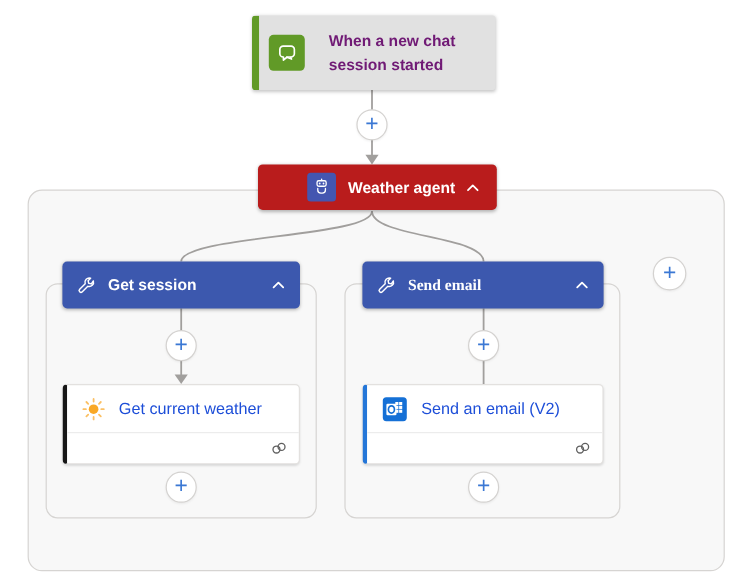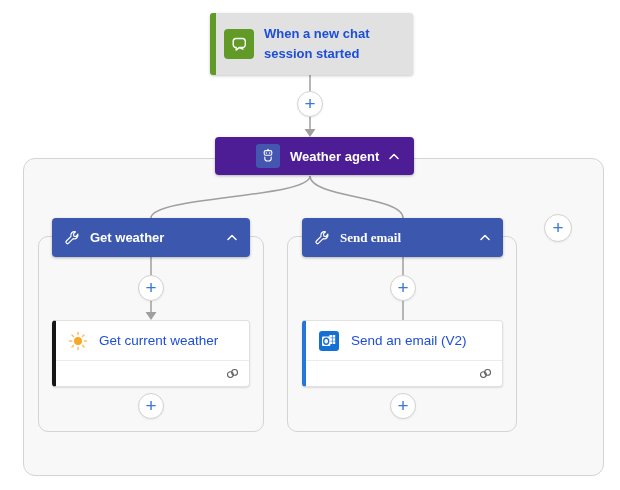--- a/index.html
+++ b/index.html
@@ -63,24 +63,24 @@
     padding-left: 8px;
   }
   .trigger-node .icon-chip {
     width: 30px; height: 30px;
     border-radius: 4px;
     background: #619a27;
     display: flex; align-items: center; justify-content: center;
     flex: 0 0 auto;
   }
   .trigger-node .label {
-    margin-left: 10px;
+    margin-left: 20px;
     font-size: 13px;
     font-weight: 700;
-    color: #1d4ed8;
+    color: #701a75;
     line-height: 1.55;
     width: 140px;
   }
 
   .agent-node {
     left: 215px; top: 137px;
     width: 199px; height: 38px;
     background: #14217c;
     padding: 0 10px;
   }
@@ -202,21 +202,21 @@
         <path d="M9.5 13.5 l4.5 1.8 -1 -2" fill="none" stroke="#ffffff" stroke-width="1.2" stroke-linejoin="round"></path>
       </svg>
     </span>
     <div class="label">When a new chat session started</div>
   </div>
 
   <div class="plus-btn p-top" title="">
       <span>+</span>
     </div>
 
-  <div class="node agent-node" style="background: #4c1d95; padding-left: 41px;">
+  <div class="node agent-node" style="background: #b91c1c; padding-left: 41px;">
     <span class="icon-chip" style="background: rgb(68, 86, 176);">
       <svg width="16" height="16" viewBox="0 0 16 16">
         <g stroke="#ffffff" stroke-width="1.1" fill="none" stroke-linecap="round">
           <line x1="8" y1="1.2" x2="8" y2="2.4"></line>
           <rect x="4.2" y="2.6" width="7.6" height="4.6" rx="1.4"></rect>
           <path d="M4.8 9 v1.4 a2.6 2.6 0 0 0 2.6 2.6 h1.2 a2.6 2.6 0 0 0 2.6 -2.6 V9"></path>
         </g>
         <circle cx="6.4" cy="4.9" r="0.75" fill="#ffffff"></circle>
         <circle cx="9.6" cy="4.9" r="0.75" fill="#ffffff"></circle>
       </svg>
@@ -228,21 +228,21 @@
       </svg>
     </span>
   </div>
 
   <div class="node tool-node left" style="background: rgb(60, 88, 174);">
     <span style="display:flex;">
       <svg width="16" height="16" viewBox="0 0 16 16">
         <path d="M13.8 4.1 a3.6 3.6 0 0 1 -4.6 4.5 L4.6 13.2 a1.55 1.55 0 0 1 -2.2 -2.2 L7 6.4 a3.6 3.6 0 0 1 4.5 -4.6 L9.4 3.9 l0.5 2.2 2.2 0.5 z" fill="none" stroke="#ffffff" stroke-width="1.2" stroke-linejoin="round"></path>
       </svg>
     </span>
-    <span class="node-label">Get weather</span>
+    <span class="node-label">Get session</span>
     <span class="chevron-btn">
       <svg width="14" height="11" viewBox="0 0 14 11">
         <polyline points="3,7.5 7,3.5 11,7.5" fill="none" stroke="#ffffff" stroke-width="1.5" stroke-linecap="round" stroke-linejoin="round"></polyline>
       </svg>
     </span>
   </div>
 
   <div class="node tool-node right" style="background: rgb(60, 88, 174); font-family: Liberation Serif, serif;">
     <span style="display:flex;">
       <svg width="16" height="16" viewBox="0 0 16 16">

